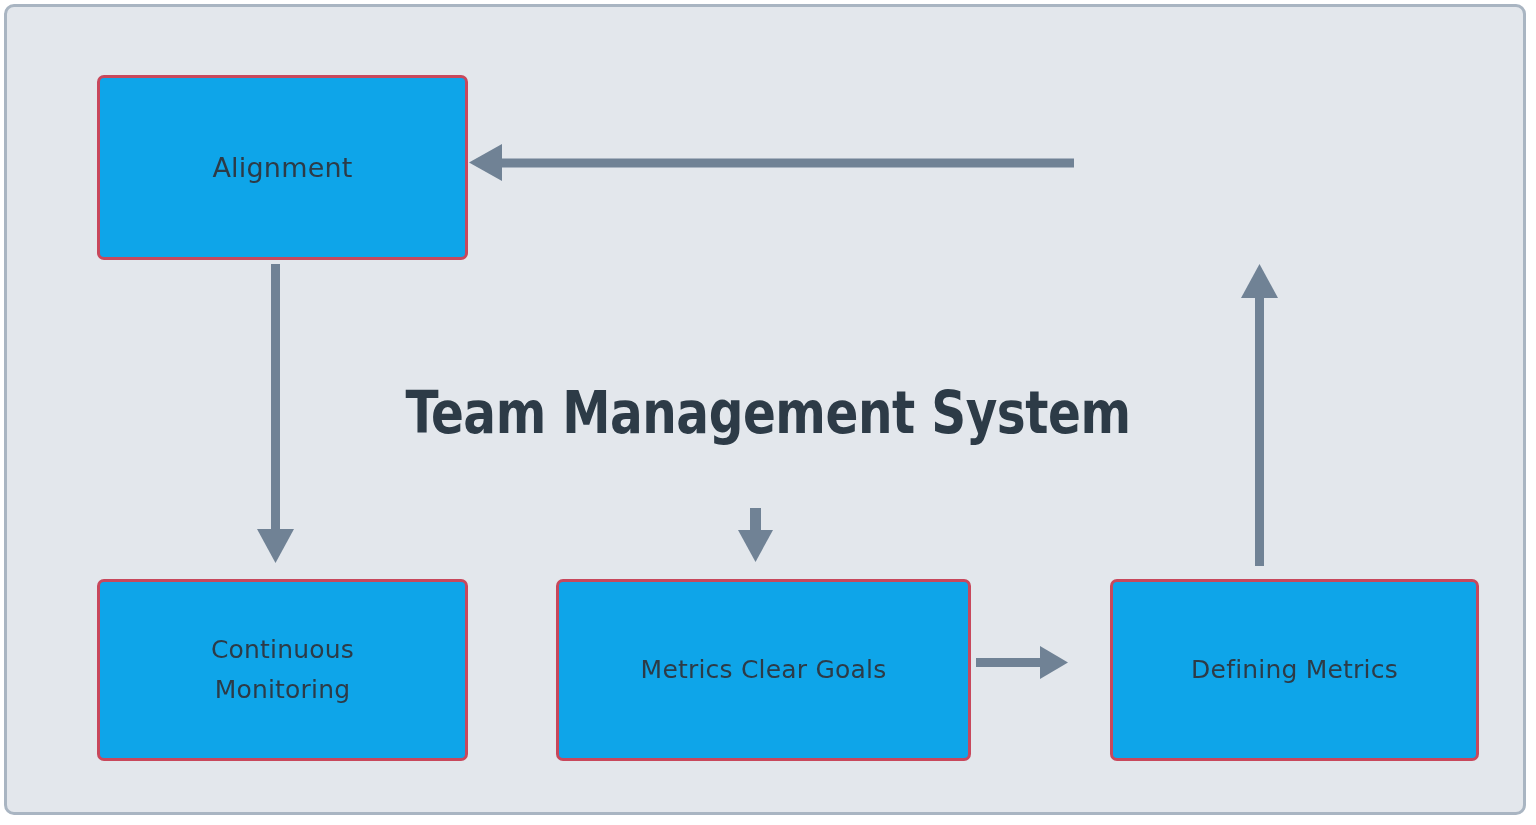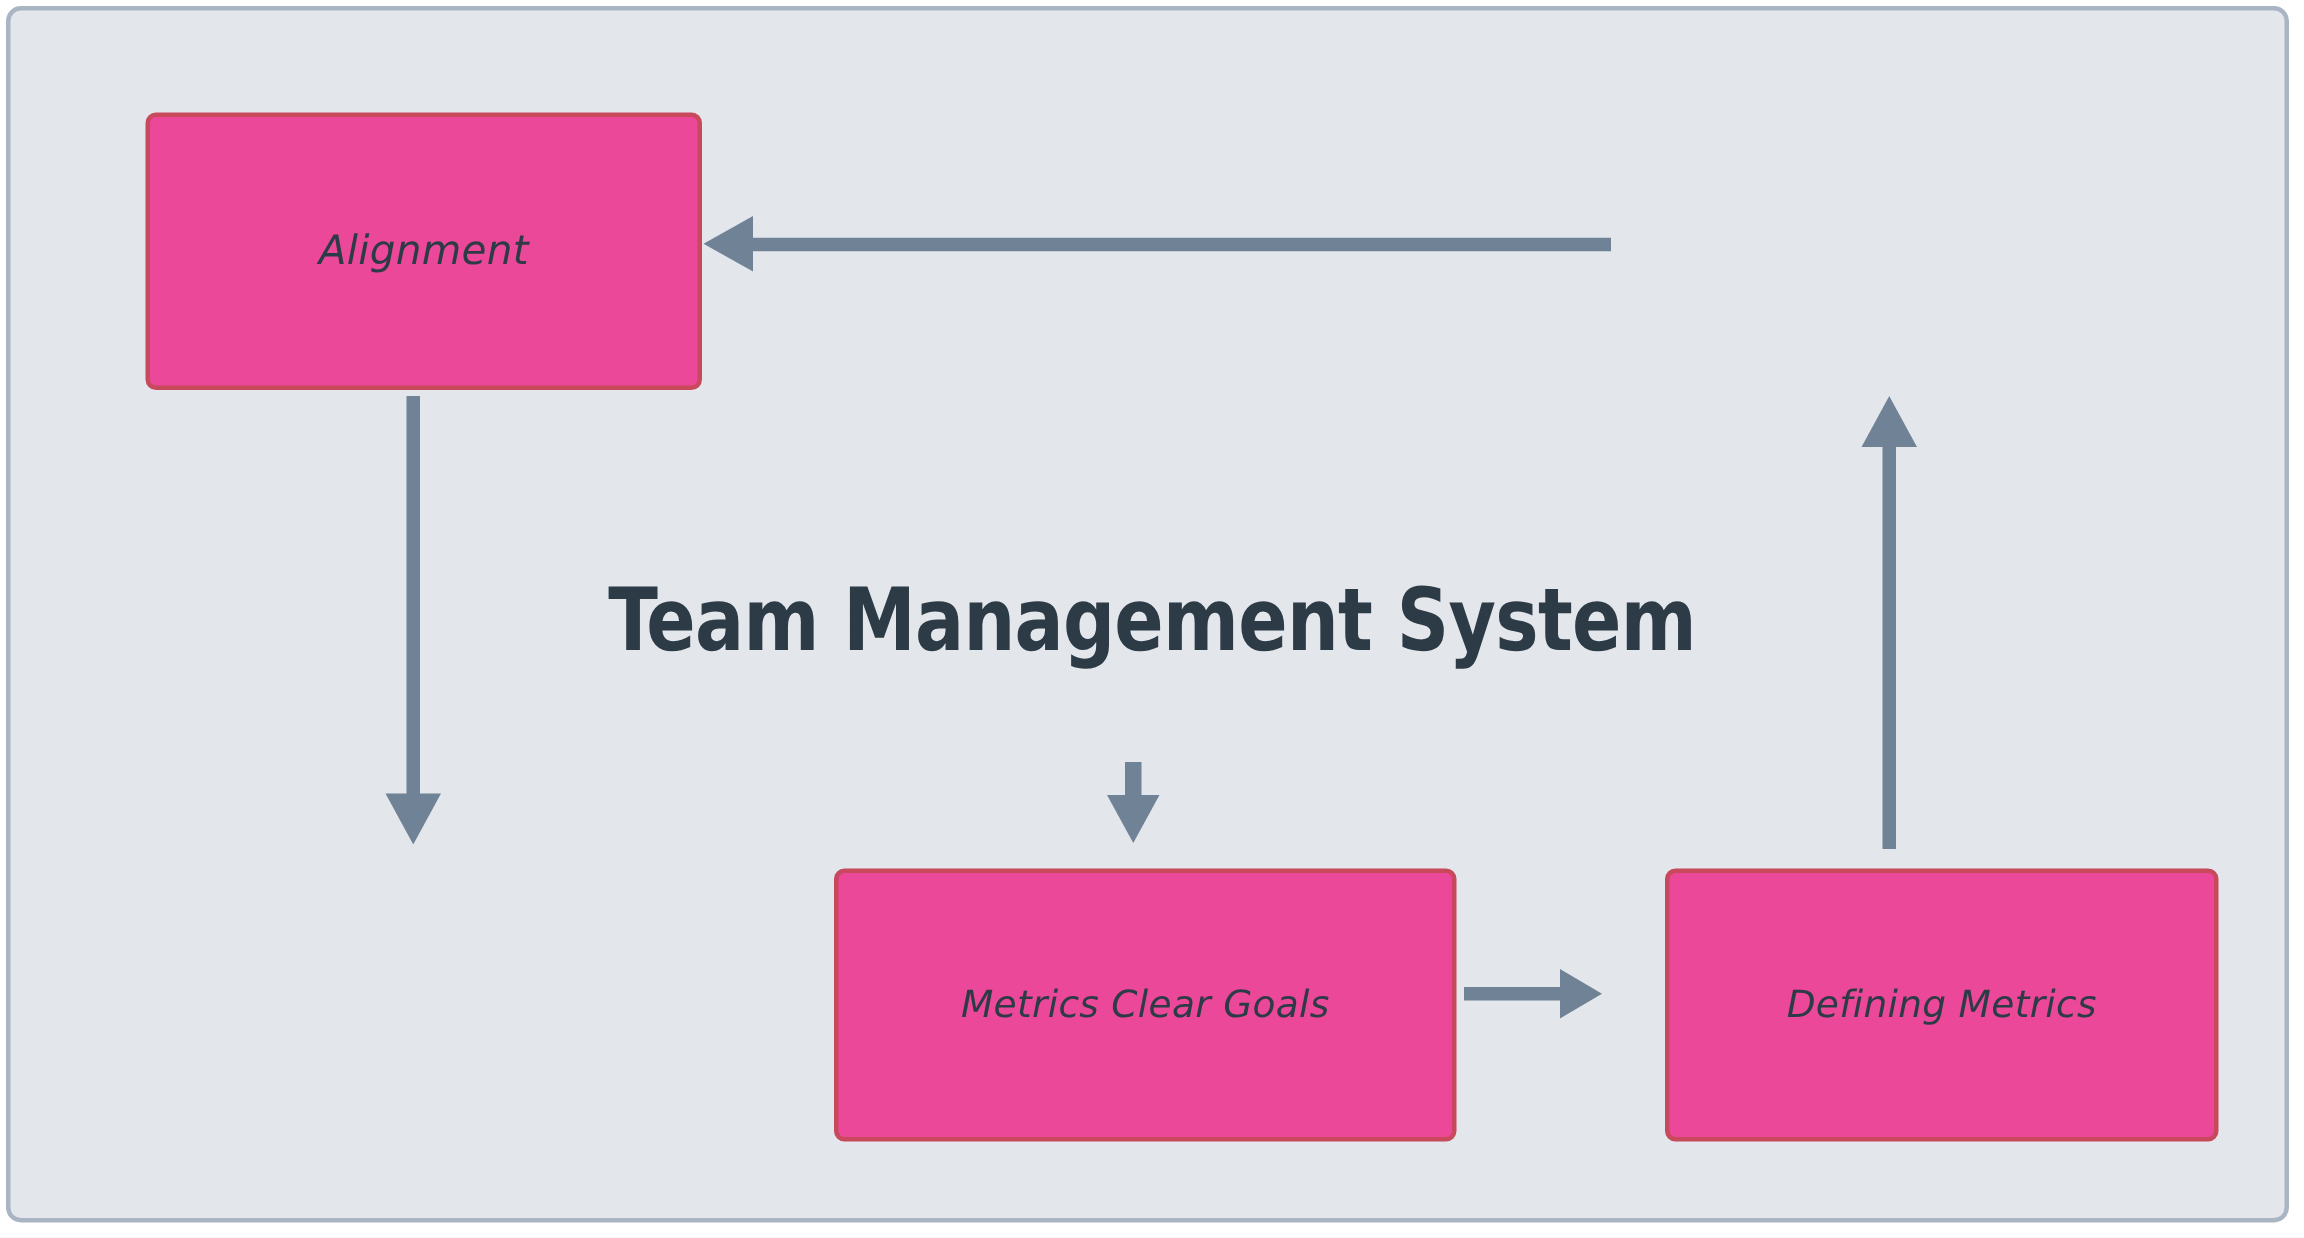--- a/index.html
+++ b/index.html
@@ -22,28 +22,27 @@
     height: 811px;
     box-sizing: border-box;
     background: #e3e7ec;
     border: 3px solid #a9b5c2;
     border-radius: 10px;
   }
 
   .node-box {
     position: absolute;
     box-sizing: border-box;
-    background: #ec4899;
+    background: #0ea5e9;
     border: 3px solid #c8485c;
     border-radius: 7px;
     display: flex;
     align-items: center;
     justify-content: center;
     text-align: center;
-    font-style: italic;
   }
 
   .node-label {
     color: #2d3b47;
     font-size: 27px;
     font-weight: 400;
     line-height: 1.62;
     letter-spacing: 0.2px;
     font-family: "DejaVu Sans", sans-serif;
     white-space: pre-line;
@@ -89,20 +88,24 @@
 </head>
 <body>
 
 <div id="diagram-frame">
 
   <div class="node-box" id="node-alignment">
     <span class="node-label">Alignment</span>
   </div>
 
 
+  <div class="node-box" id="node-monitoring">
+    <span class="node-label small">Continuous
+Monitoring</span>
+  </div>
 
   <div class="node-box" id="node-goals">
     <span class="node-label small">Metrics Clear Goals</span>
   </div>
 
   <div class="node-box" id="node-metrics">
     <span class="node-label small">Defining Metrics</span>
   </div>
 
 </div>

